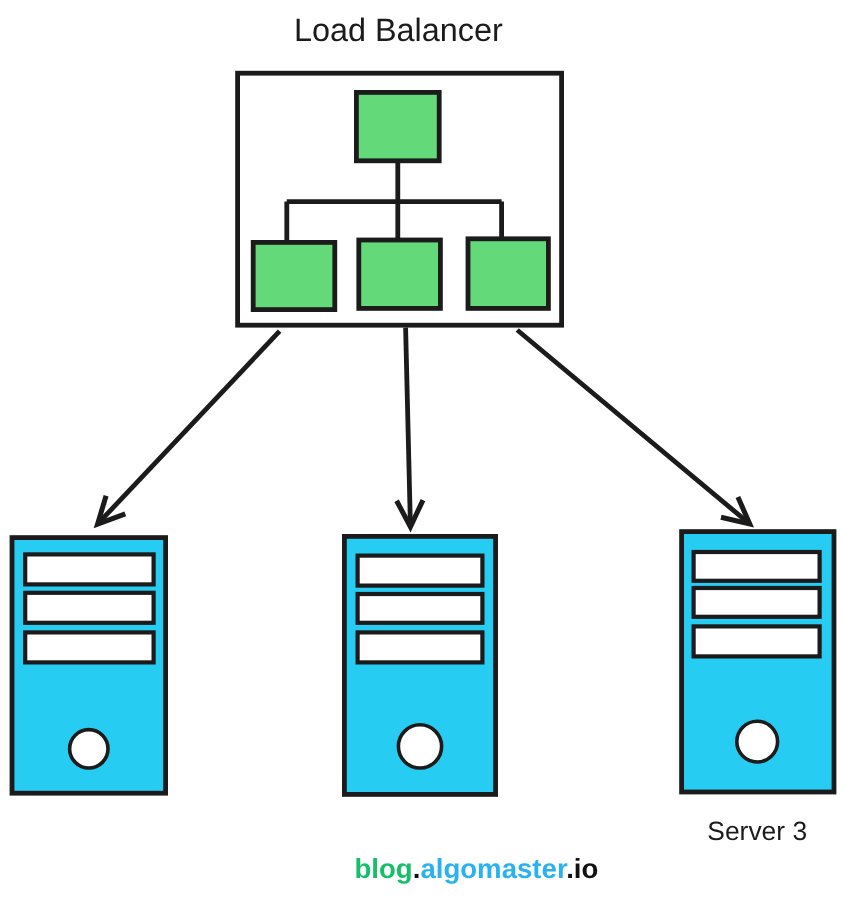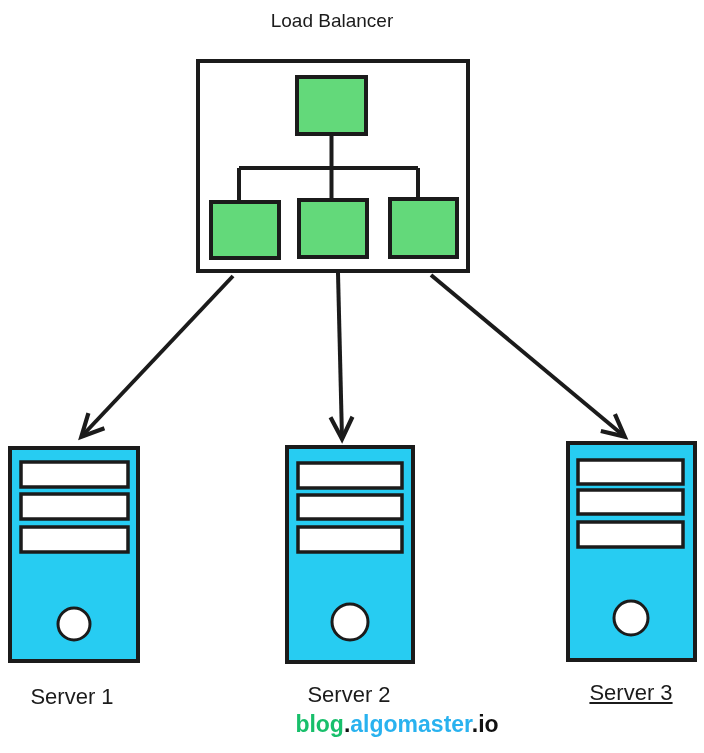--- a/index.html
+++ b/index.html
@@ -10,21 +10,21 @@
     font-family:"Liberation Sans","DejaVu Sans",sans-serif;
     overflow:hidden;
   }
   #shapes{position:absolute;left:0;top:0;}
   .label{
     position:absolute;
     transform:translateX(-50%);
     white-space:nowrap;
     color:#1b1b1b;
   }
-  .title{top:10px;left:332px;font-size:19px;}
+  .title{top:10px;left:332px;font-size:27px;}
   .server-label{font-size:22px;}
   .watermark{
     top:711px;left:361px;
     font-size:23px;font-weight:bold;
     letter-spacing:0px;
     margin-left:36px;
   }
   .watermark span{display:inline;}
 </style>
 </head>
@@ -72,21 +72,19 @@
       <rect x="568" y="443" width="127" height="217" stroke-width="4" fill="#27ccf2" stroke="#1b1b1b"></rect>
       <rect x="578" y="460" width="105" height="24" fill="#ffffff" stroke-width="3.5" stroke="#1b1b1b"></rect>
       <rect x="578" y="490" width="105" height="24" fill="#ffffff" stroke-width="3.5" stroke="#1b1b1b"></rect>
       <rect x="578" y="522" width="105" height="25" fill="#ffffff" stroke-width="3.5" stroke="#1b1b1b"></rect>
       <circle cx="631" cy="618" r="17" fill="#ffffff" stroke-width="3" stroke="#1b1b1b"></circle>
     </g>
   </svg>
 
   <div class="label title">Load Balancer</div>
 
-  <div class="label server-label" style="top:684px;left:72px;">Server 1</div>
-  <div class="label server-label" style="top:682px;left:349px;">Server 2</div>
-  <div class="label server-label" style="top:680px;left:631px;text-decoration:underline;">Server 3</div>
+  <div class="label server-label" style="top:680px;left:631px;">Server 3</div>
 
   <div class="label watermark">
     <span style="color: rgb(24, 191, 107);">blog</span><span style="color: rgb(17, 17, 17);">.</span><span style="color: rgb(41, 178, 239);">algomaster</span><span style="color: rgb(17, 17, 17);">.io</span>
   </div>
 
 </div>
 
 </body></html>

